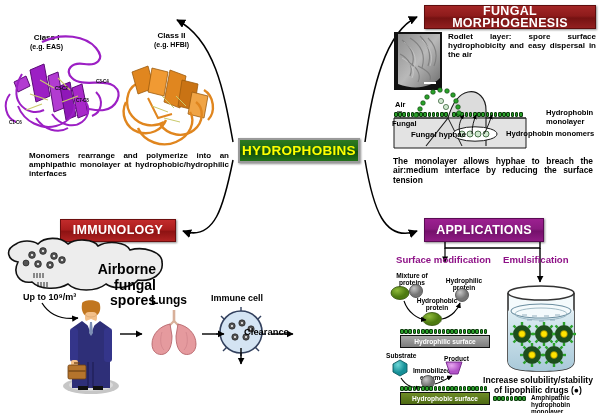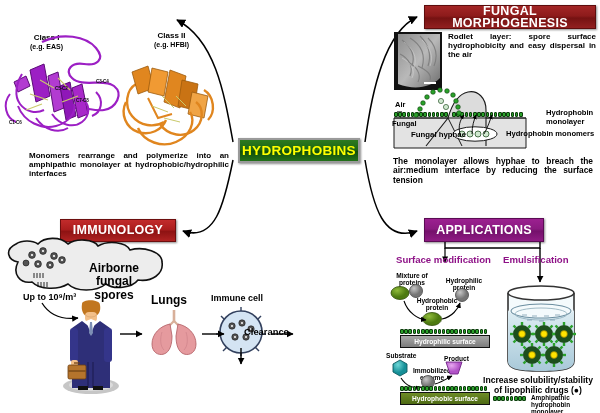--- a/index.html
+++ b/index.html
@@ -311,21 +311,21 @@
         <path d="M35,35 v5"></path>
         <path d="M38,35 v5"></path>
         <path d="M41,35 v5"></path>
       <path d="M36,44 v5"></path>
         <path d="M39,44 v5"></path>
         <path d="M42,44 v5"></path>
         <path d="M45,44 v5"></path>
     </g>
   </svg>
 
-  <div class="txt" style="left:72px;top:262px;width:84px;font-size:12px;text-align:center;">
+  <div class="txt" style="left:72px;top:262px;width:84px;font-size:14px;text-align:right;">
     <div>Airborne fungal</div>
     <div>spores</div>
   </div>
   <div class="txt" style="left:23px;top:292px;font-size:9px;">Up to 10⁹/m³</div>
 
   <svg class="abs" style="left:40px;top:300px;width:45px;height:22px;" viewBox="0 0 45 22">
     <defs>
         <marker id="ah3" markerWidth="6" markerHeight="6" refX="4.6" refY="2.6" orient="auto">
       <path d="M0,0 L5,2.6 L0,5 z" fill="#000"></path>
         </marker>

